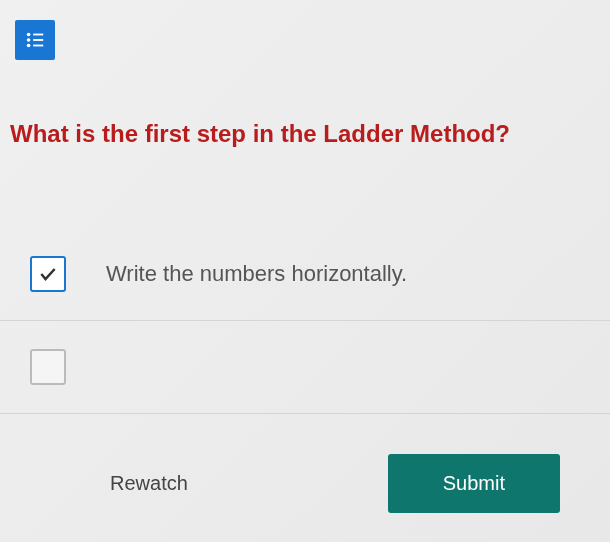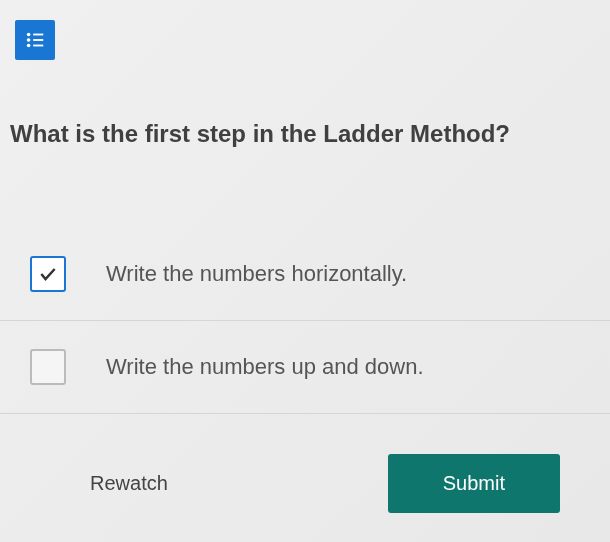--- a/index.html
+++ b/index.html
@@ -37,21 +37,21 @@
     .header-title {
       font-size: 21px;
       font-weight: 700;
       color: #444;
       letter-spacing: 0.5px;
     }
     .question {
       padding: 50px 20px 30px 10px;
       font-size: 24px;
       font-weight: 700;
-      color: #404040;
+      color: #b91c1c;
     }
     .options {
       margin-top: 50px;
     }
     .option-row {
       display: flex;
       align-items: center;
       padding: 28px 30px;
       gap: 40px;
       border-bottom: 1px solid #d5d5d5;
@@ -85,20 +85,21 @@
     .option-label {
       font-size: 22px;
       color: #555;
       font-weight: 400;
     }
     .footer {
       display: flex;
       align-items: center;
       justify-content: space-between;
       padding: 40px 50px 0 90px;
+      margin-left: 20px;
     }
     .rewatch {
       font-size: 20px;
       color: #444;
       font-weight: 500;
       cursor: pointer;
     }
     .submit-btn {
       background: #0f766e;
       color: white;
@@ -132,20 +133,19 @@
   <div class="option-row">
     <div class="checkbox">
       <svg viewBox="0 0 24 24">
         <polyline points="4,12 9,18 20,6"></polyline>
       </svg>
     </div>
     <div class="option-label">Write the numbers horizontally.</div>
   </div>
   <div class="option-row">
     <div class="checkbox unchecked"></div>
-    <div class="option-label">Write the numbers up and down.</div>
   </div>
 </div>
 
 <div class="footer">
   <div class="rewatch">Rewatch</div>
   <button class="submit-btn">Submit</button>
 </div>
 
 </body></html>

